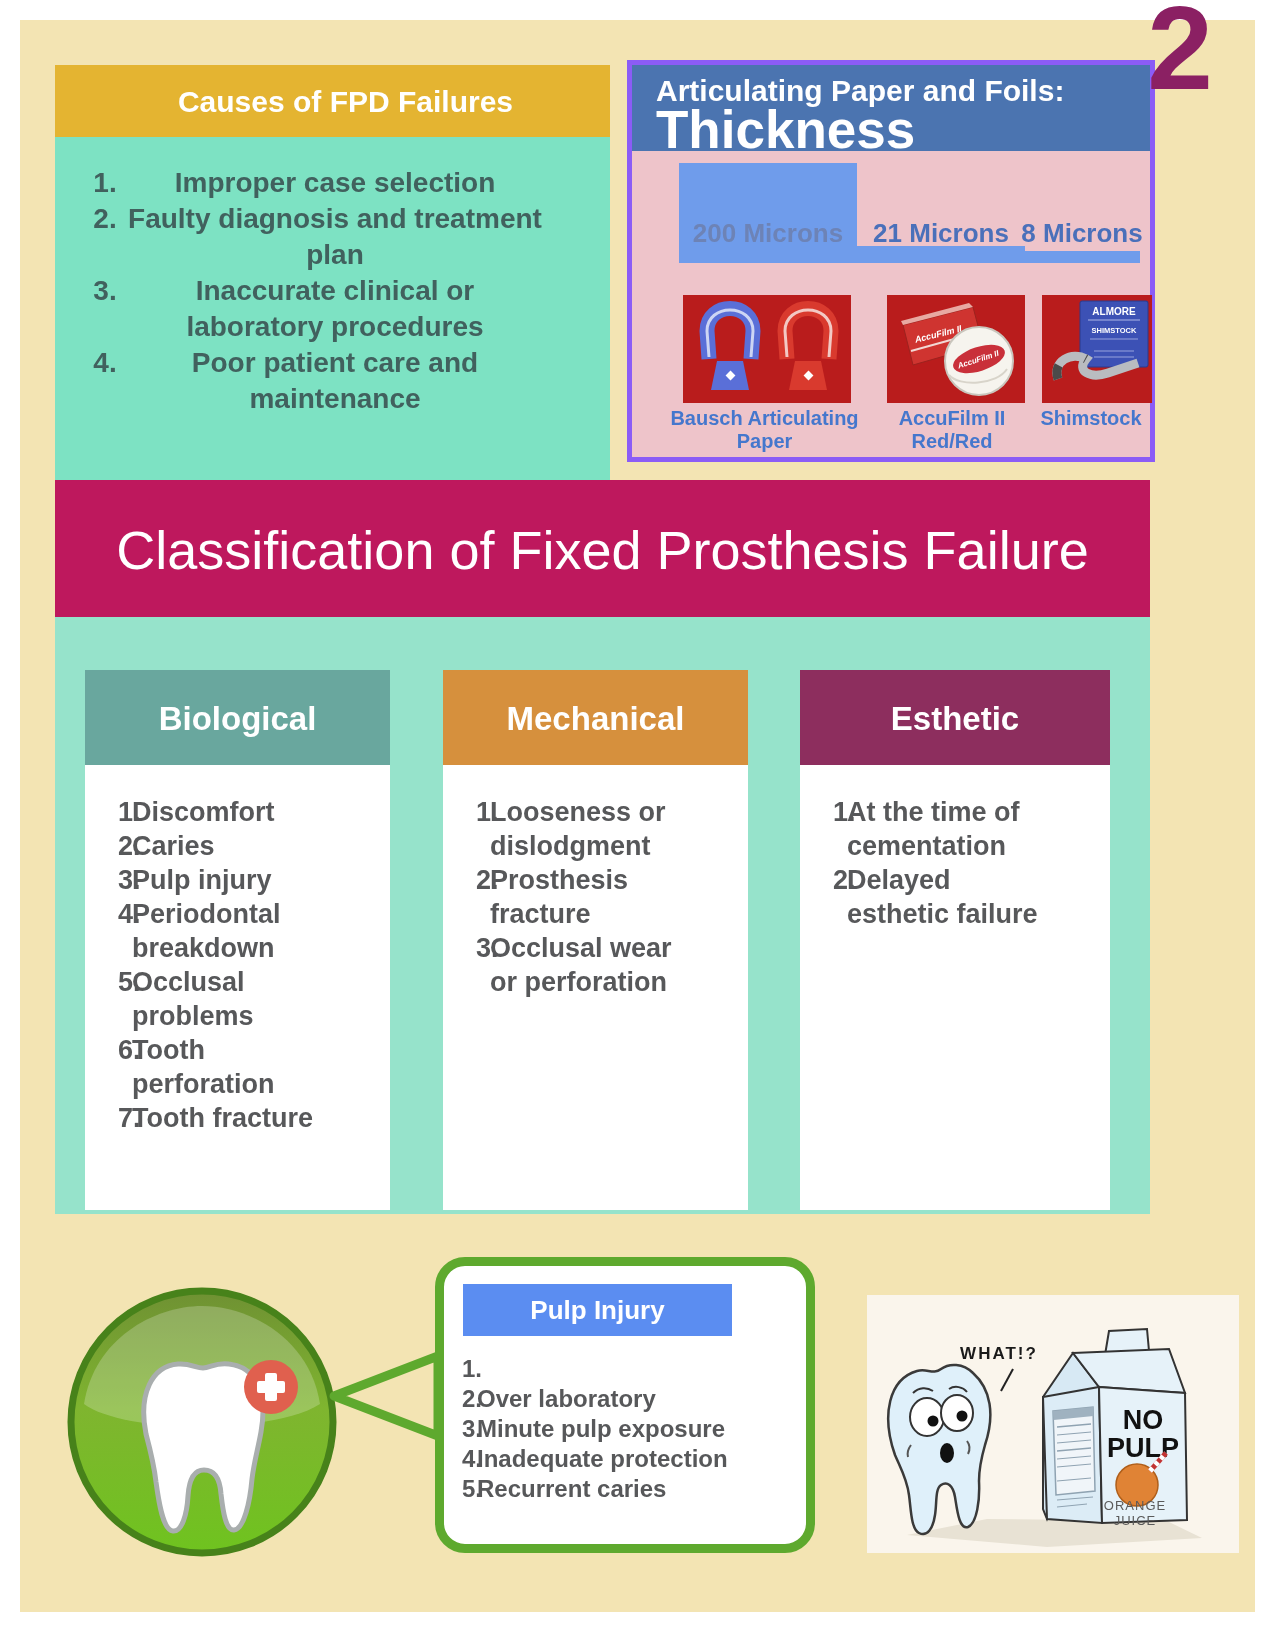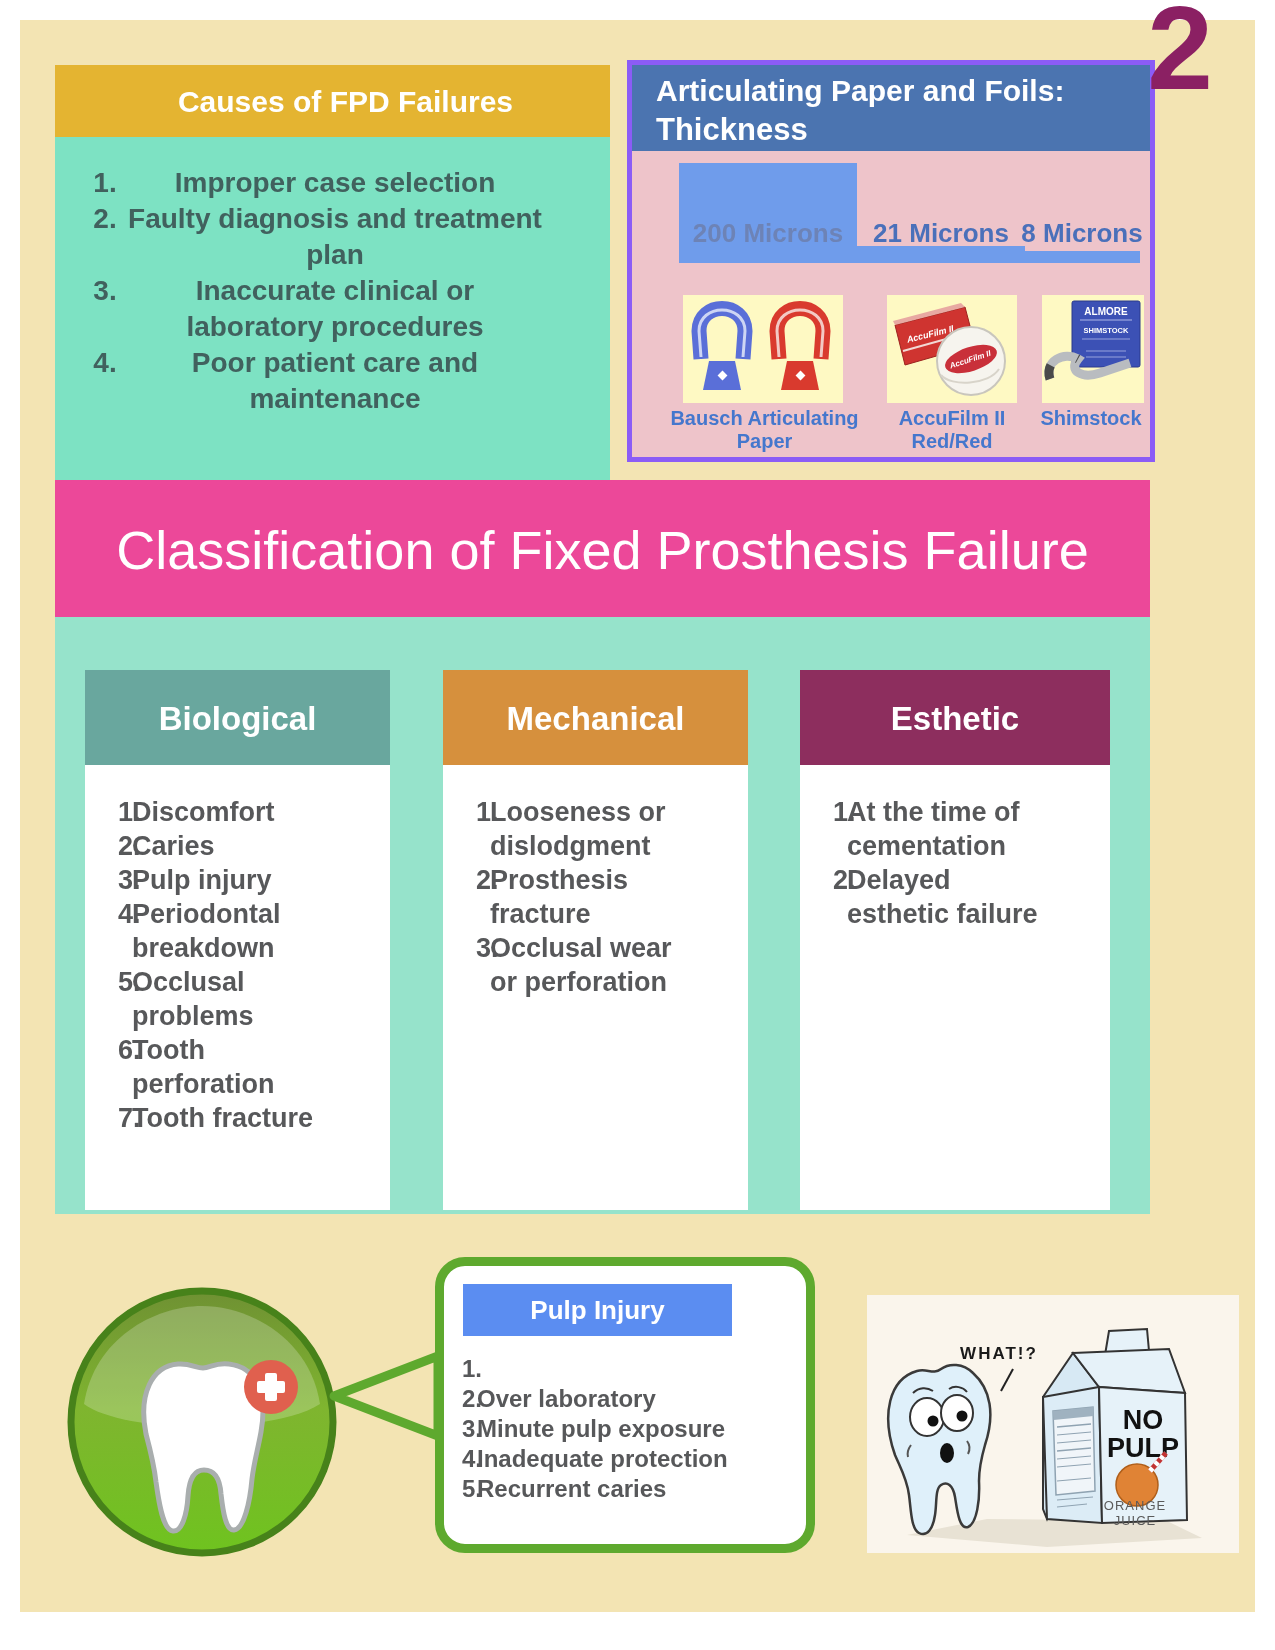--- a/index.html
+++ b/index.html
@@ -23,42 +23,42 @@
   .li .num::before{content:counter(item) ".";}
   .causes-body .li{font-size:28px;font-weight:bold;color:#41615e;line-height:36px;}
   .causes-body .num{width:70px;padding-left:30px;box-sizing:border-box;flex-shrink:0;}
   .causes-body .txt{width:420px;}
 
   
   .artic-box{position:absolute;left:627px;top:60px;width:528px;height:402px;
     border:5px solid #8b5cf6;box-sizing:border-box;background:#eec4ca;}
   .artic-header{height:86px;background:#4b74b0;color:#ffffff;padding:8px 0 0 24px;box-sizing:border-box;}
   .artic-title1{font-size:30px;font-weight:bold;line-height:36px;}
-  .artic-title2{font-size:31px;font-weight:bold;line-height:42px;}
+  .artic-title2{font-size:53px;font-weight:bold;line-height:42px;}
   .artic-body{position:relative;height:306px;}
   .chart{position:absolute;left:0;top:12px;width:518px;height:100px;}
   .bar{position:absolute;background:#6f9ceb;}
   .bar-200{left:47px;top:0;width:178px;height:100px;}
   .bar-21{left:225px;top:83px;width:168px;height:17px;}
   .bar-8{left:393px;top:88px;width:115px;height:12px;}
   .mic-label{position:absolute;top:55px;font-size:26px;font-weight:bold;text-align:center;}
   .lab-200{left:47px;width:178px;color:#6d83b6;}
   .lab-21{left:225px;width:168px;color:#4a70ba;}
   .lab-8{left:385px;width:130px;color:#4a70ba;}
-  .pcard{position:absolute;top:144px;height:108px;background:#fef9c3;}
+  .pcard{position:absolute;top:144px;height:108px;background:#b91c1c;padding-left:8px;}
   .pcard1{left:51px;width:160px;}
   .pcard2{left:255px;width:130px;}
   .pcard3{left:410px;width:102px;}
   .pcap{position:absolute;top:256px;font-size:20px;font-weight:bold;color:#4577cd;text-align:center;}
   .pcap1{left:25px;width:215px;}
   .pcap2{left:240px;width:160px;}
   .pcap3{left:400px;width:118px;}
 
   
-  .banner{position:absolute;left:55px;top:480px;width:1095px;height:137px;background:#ec4899;}
+  .banner{position:absolute;left:55px;top:480px;width:1095px;height:137px;background:#be185d;}
   .banner h1{margin:0;font-size:54px;font-weight:400;color:#ffffff;text-align:center;line-height:140px;}
 
   
   .teal-panel{position:absolute;left:55px;top:617px;width:1095px;height:597px;background:#96e3cb;}
   .col-header{position:absolute;top:670px;height:95px;color:#ffffff;font-size:33px;font-weight:bold;
     text-align:center;line-height:97px;}
   .col-body{position:absolute;top:765px;height:415px;background:#ffffff;padding-top:30px;box-sizing:content-box;}
   .hdr-bio{left:85px;width:305px;background:#69a79e;}
   .hdr-mech{left:443px;width:305px;background:#d6903d;}
   .hdr-esth{left:800px;width:310px;background:#8d2e5e;}

